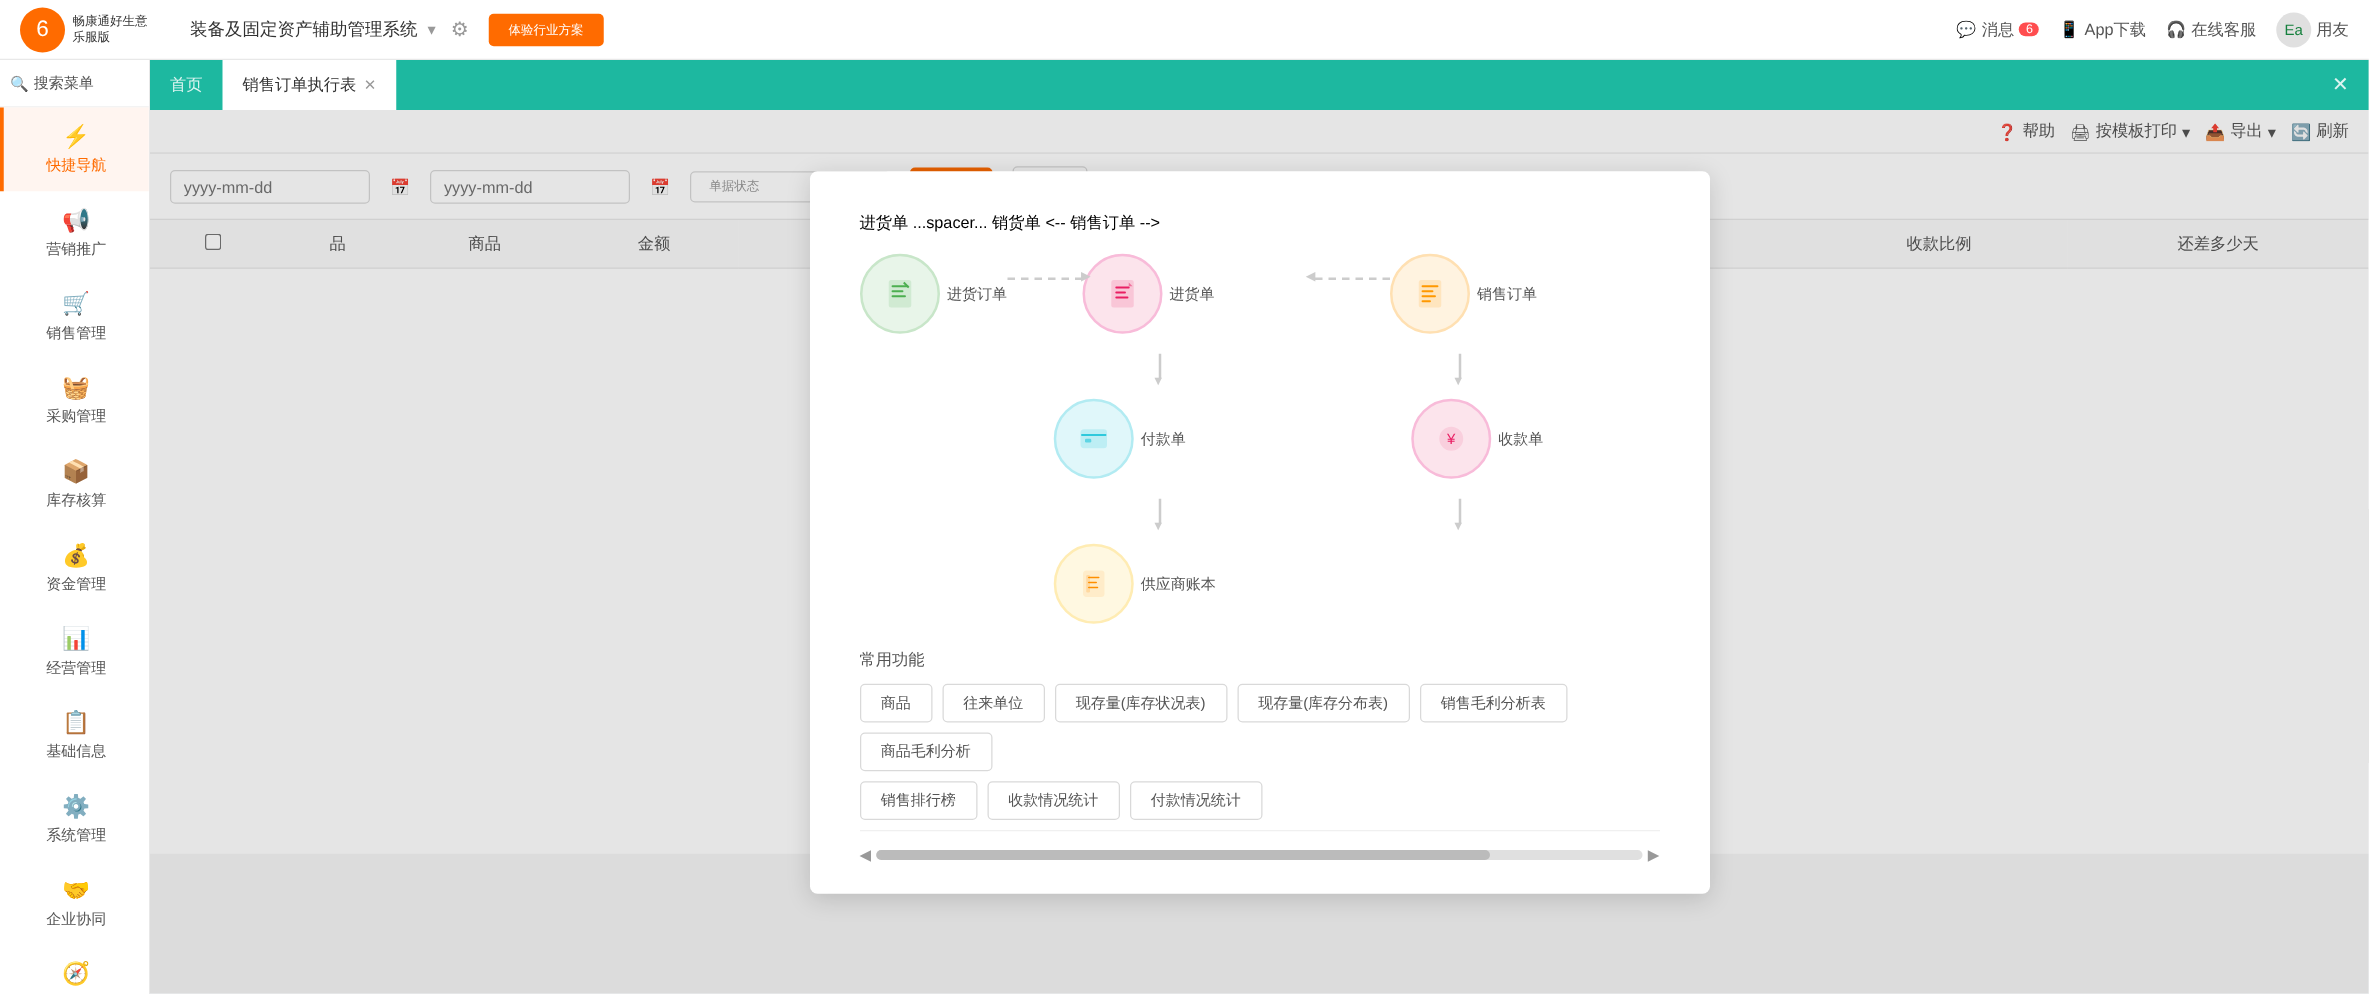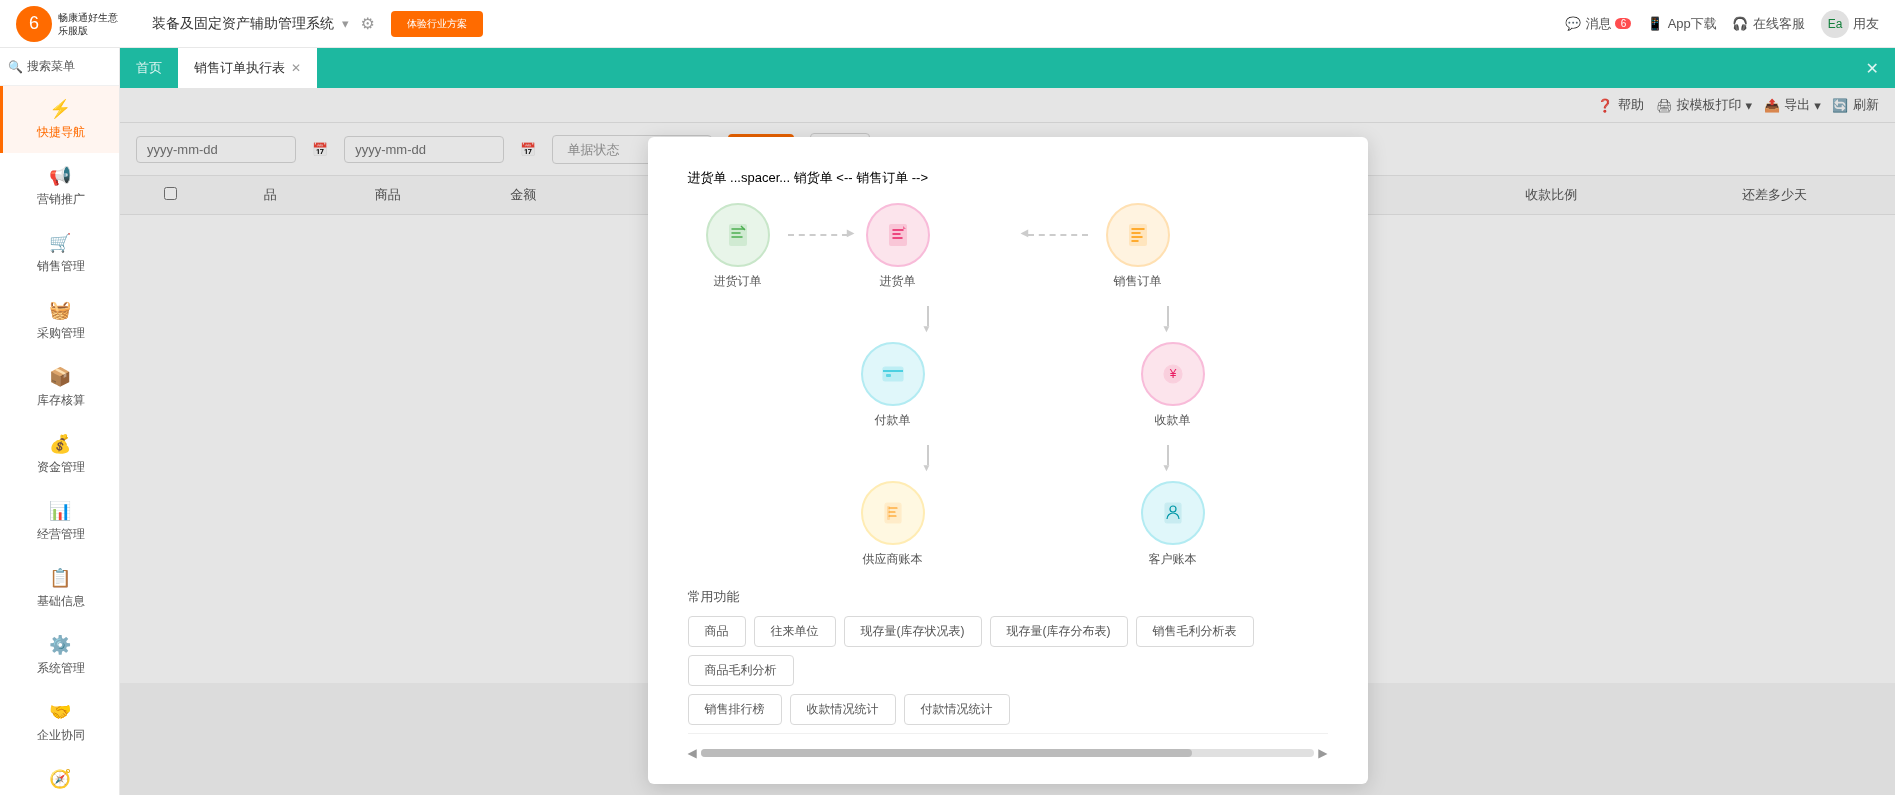--- a/index.html
+++ b/index.html
@@ -191,21 +191,21 @@
       border-radius: 4px;
       padding: 5px 10px;
       font-size: 13px;
       color: #999;
       width: 160px;
     }
     .filter-select {
       border: 1px solid #d9d9d9;
       border-radius: 4px;
       padding: 5px 10px;
-      font-size: 13px;
+      font-size: 10px;
       color: #999;
       width: 160px;
       background: #fff;
     }
     .search-btn {
       background: #ff6b00;
       color: white;
       border: none;
       padding: 6px 20px;
       border-radius: 4px;
@@ -331,21 +331,21 @@
     }
     .scrollbar-thumb {
       width: 80%;
       height: 8px;
       background: #bbb;
       border-radius: 4px;
     }
     .scroll-arrow { color: #999; cursor: pointer; font-size: 12px; }
     .flow-node-wrap {
       display: flex;
-      flex-direction: column;
+      flex-direction: row;
       align-items: center;
       gap: 6px;
       min-width: 100px;
     }
   </style>
 </head>
 <body>
 
 <div class="top-header">
   <div class="logo-area">
@@ -624,30 +624,20 @@
                     <rect x="6" y="4" width="16" height="20" rx="2" fill="#ff8f00" opacity="0.1" stroke="#ff8f00" stroke-width="1.2"></rect>
                     <path d="M10 9h8M10 13h6M10 17h7" stroke="#ff8f00" stroke-width="1.2" stroke-linecap="round"></path>
                     <rect x="8" y="7" width="3" height="14" rx="1" fill="#ff8f00" opacity="0.2"></rect>
                   </svg>
               </div>
               <span class="flow-label">供应商账本</span>
             </div>
 
             <div style="width:180px;"></div>
 
-            <div class="flow-node-wrap">
-              <div class="flow-circle cyan">
-                <svg width="28" height="28" viewBox="0 0 28 28" fill="none">
-                    <rect x="6" y="4" width="16" height="20" rx="2" fill="#0097a7" opacity="0.1" stroke="#0097a7" stroke-width="1.2"></rect>
-                    <circle cx="14" cy="10" r="3" stroke="#0097a7" stroke-width="1.2"></circle>
-                    <path d="M8 20c0-3.3 2.7-6 6-6s6 2.7 6 6" stroke="#0097a7" stroke-width="1.2"></path>
-                  </svg>
-              </div>
-              <span class="flow-label">客户账本</span>
-            </div>
           </div>
         </div>
 
         <div class="common-funcs">
           <div class="common-title">常用功能</div>
           <div class="func-buttons">
             <button class="func-btn">商品</button>
             <button class="func-btn">往来单位</button>
             <button class="func-btn">现存量(库存状况表)</button>
             <button class="func-btn">现存量(库存分布表)</button>

